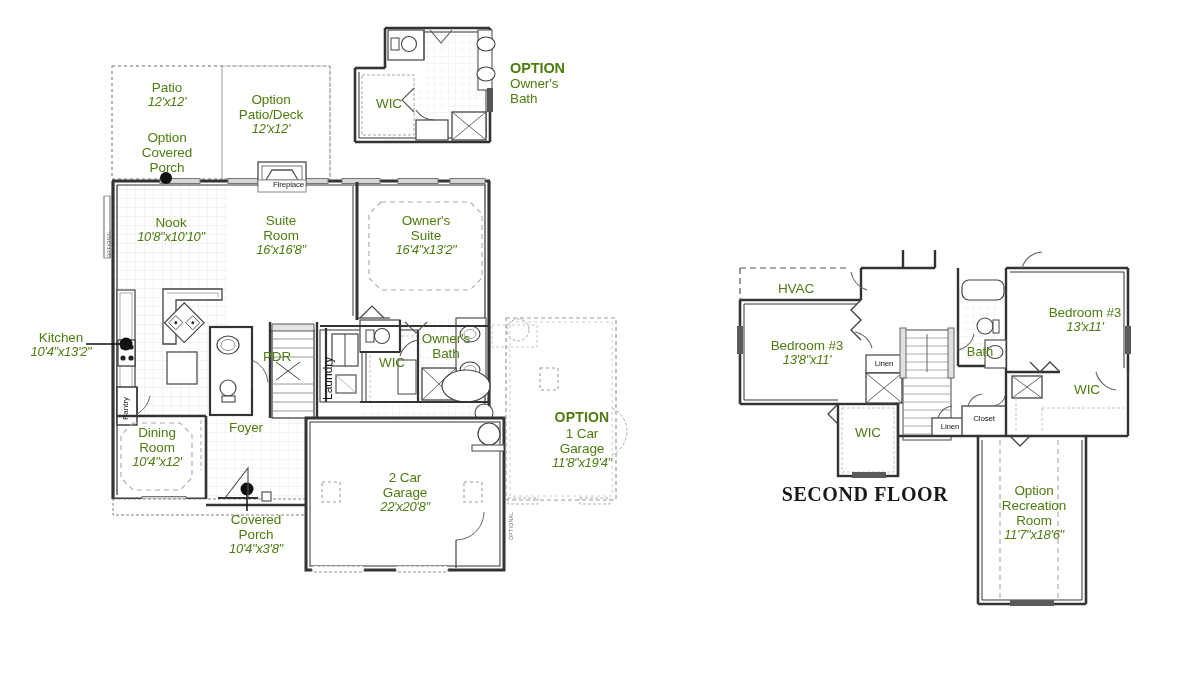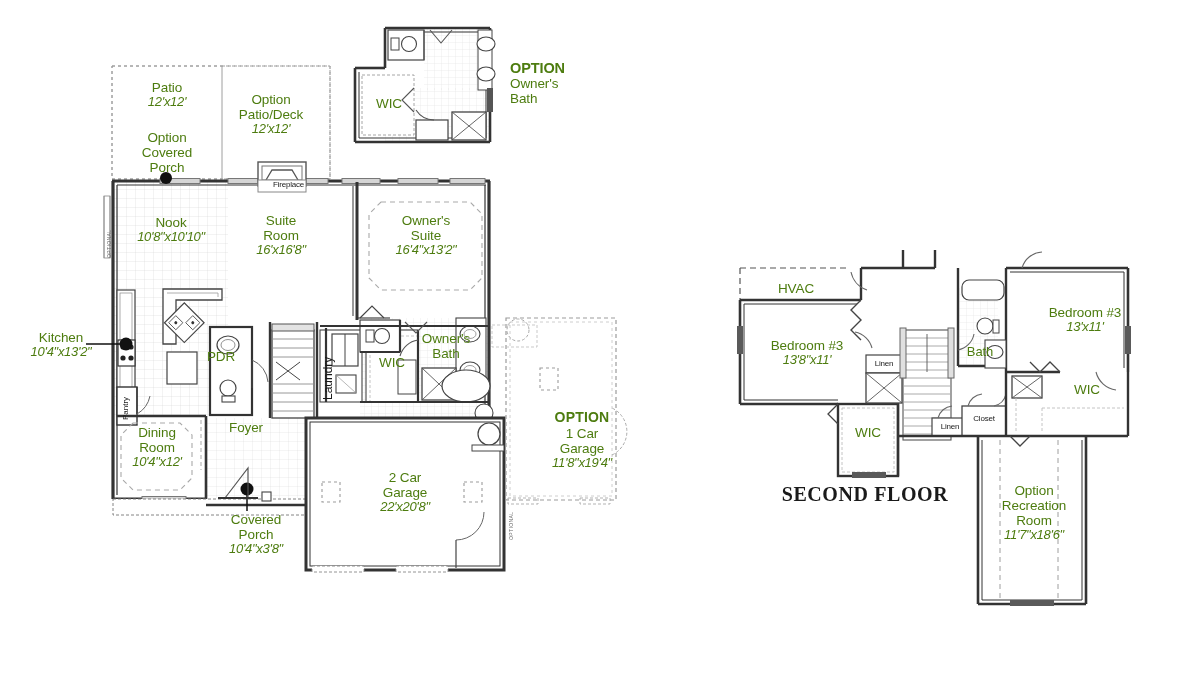--- a/index.html
+++ b/index.html
@@ -633,21 +633,21 @@
   <div class="lbl" style="left:215px; top:420px; width:62px;">
     <span class="nm">Foyer</span>
   </div>
 
   <div class="lbl" style="left:213px; top:512px; width:86px;">
     <span class="nm">Covered</span>
     <span class="nm">Porch</span>
     <span class="dim">10'4"x3'8"</span>
   </div>
 
-  <div class="lbl" style="left:199px; top:349px; width:44px;">
+  <div class="lbl" style="left:209px; top:349px; width:44px;padding-left:46px;">
     <span class="nm">PDR</span>
   </div>
 
   <div class="rot90" style="left:321px; top:400px;">
     <span>Laundry</span>
   </div>
 
   <div class="lbl" style="left:368px; top:355px; width:48px;">
     <span class="nm">WIC</span>
   </div>

